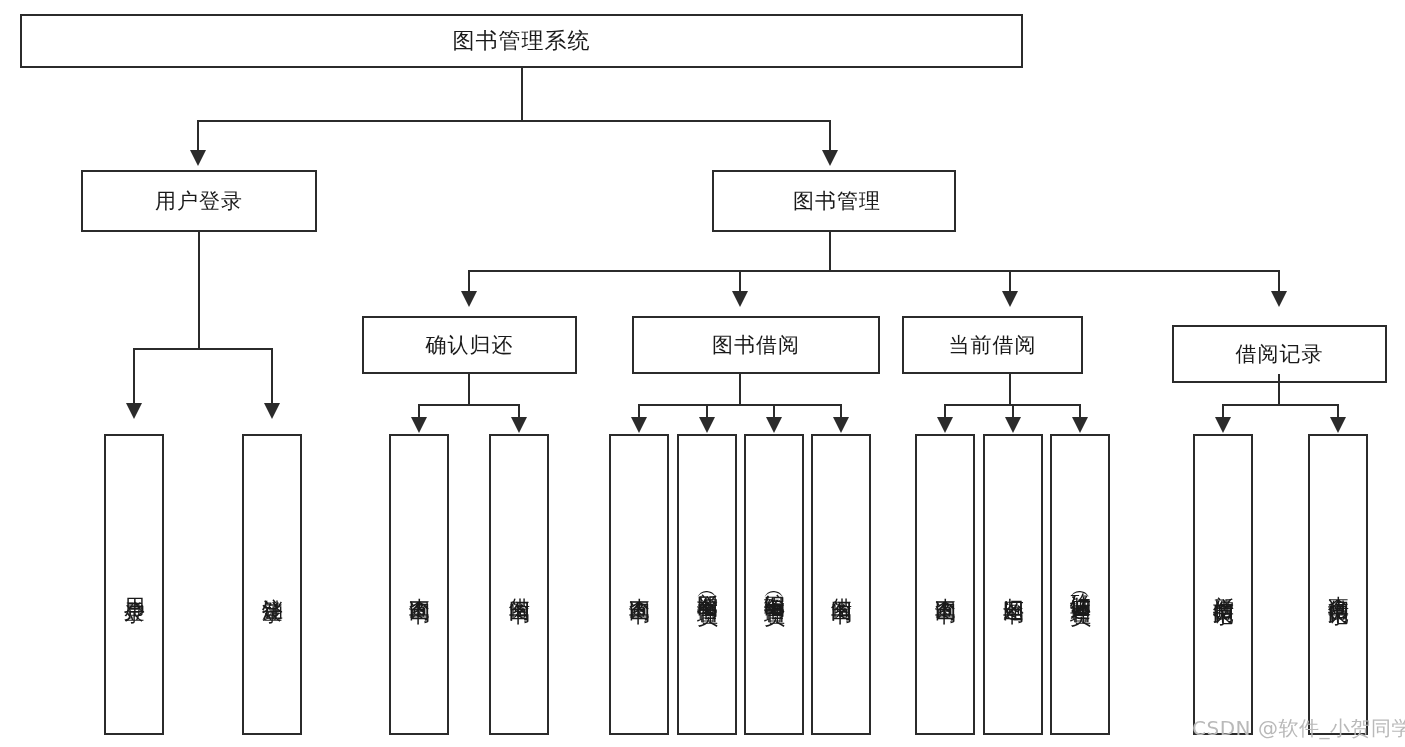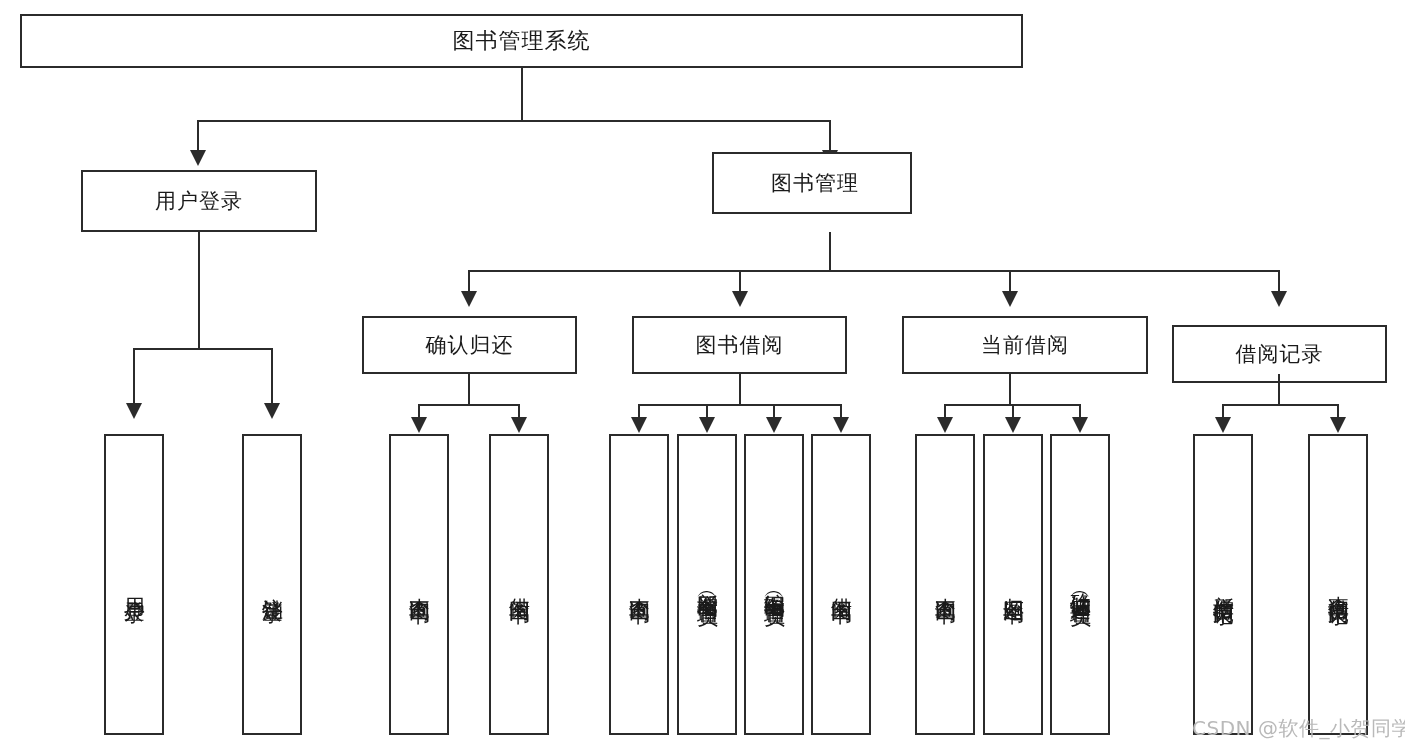--- a/index.html
+++ b/index.html
@@ -96,21 +96,21 @@
 
   <div class="vline" style="left:197px; top:120px; width:2px; height:30px;"></div>
   <div class="arrow" style="left:190px; top:150px;"></div>
 
   <div class="vline" style="left:829px; top:120px; width:2px; height:30px;"></div>
   <div class="arrow" style="left:822px; top:150px;"></div>
 
   <div class="node horiz" style="left:81px; top:170px; width:236px; height:62px;">
     <span>用户登录</span>
   </div>
-  <div class="node horiz" style="left:712px; top:152px; width:200px; height:62px;padding-left:6px;">
+  <div class="node horiz" style="left:712px; top:170px; width:244px; height:62px;padding-left:6px;">
     <span>图书管理</span>
   </div>
 
   <div class="vline" style="left:198px; top:232px; width:2px; height:118px;"></div>
   <div class="hline" style="left:133px; top:348px; width:138px; height:2px;"></div>
   <div class="vline" style="left:133px; top:348px; width:2px; height:55px;"></div>
   <div class="arrow" style="left:126px; top:403px;"></div>
   <div class="vline" style="left:271px; top:348px; width:2px; height:55px;"></div>
   <div class="arrow" style="left:264px; top:403px;"></div>
 
@@ -121,24 +121,24 @@
   <div class="vline" style="left:739px; top:270px; width:2px; height:22px;"></div>
   <div class="arrow" style="left:732px; top:291px;"></div>
   <div class="vline" style="left:1009px; top:270px; width:2px; height:22px;"></div>
   <div class="arrow" style="left:1002px; top:291px;"></div>
   <div class="vline" style="left:1278px; top:270px; width:2px; height:22px;"></div>
   <div class="arrow" style="left:1271px; top:291px;"></div>
 
   <div class="node horiz" style="left:362px; top:316px; width:215px; height:58px;">
     <span>确认归还</span>
   </div>
-  <div class="node horiz" style="left:632px; top:316px; width:215px; height:58px;">
+  <div class="node horiz" style="left:632px; top:316px; width:248px; height:58px;">
     <span>图书借阅</span>
   </div>
-  <div class="node horiz" style="left:902px; top:316px; width:246px; height:58px;">
+  <div class="node horiz" style="left:902px; top:316px; width:181px; height:58px;">
     <span>当前借阅</span>
   </div>
   <div class="node horiz" style="left:1172px; top:325px; width:215px; height:58px;">
     <span>借阅记录</span>
   </div>
 
   <div class="vline" style="left:468px; top:374px; width:2px; height:32px;"></div>
   <div class="hline" style="left:418px; top:404px; width:100px; height:2px;"></div>
   <div class="vline" style="left:418px; top:404px; width:2px; height:14px;"></div>
   <div class="arrow" style="left:411px; top:417px;"></div>

